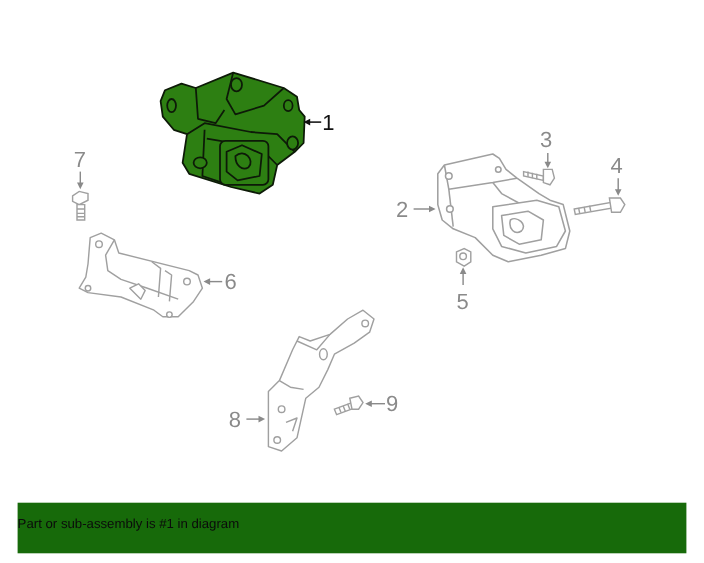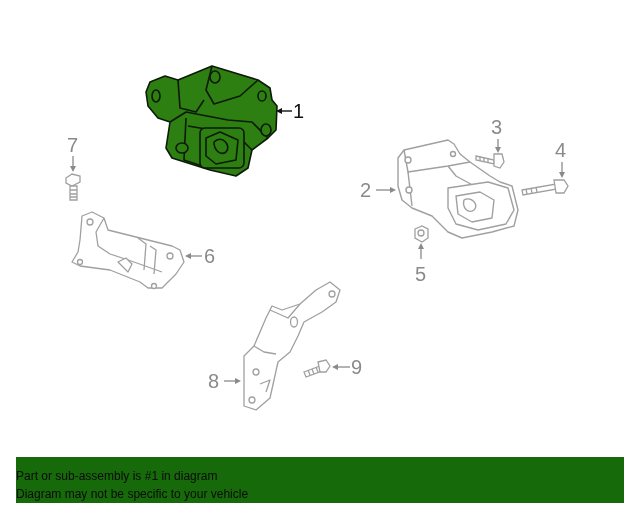--- a/index.html
+++ b/index.html
@@ -139,14 +139,13 @@
   </g>
   <g>
     <line x1="335" y1="367" x2="350" y2="367" stroke="#8a8a8a" stroke-width="1.3"></line>
     <path d="M332 367 L338 364 L338 370 Z" fill="#8a8a8a"></path>
     <text x="351" y="374" class="callout">9</text>
   </g>
 </svg>
 
 <div class="banner">
   <div>Part or sub-assembly is #1 in diagram</div>
-  <div>Diagram may not be specific to your vehicle</div>
 </div>
 
 </body></html>

